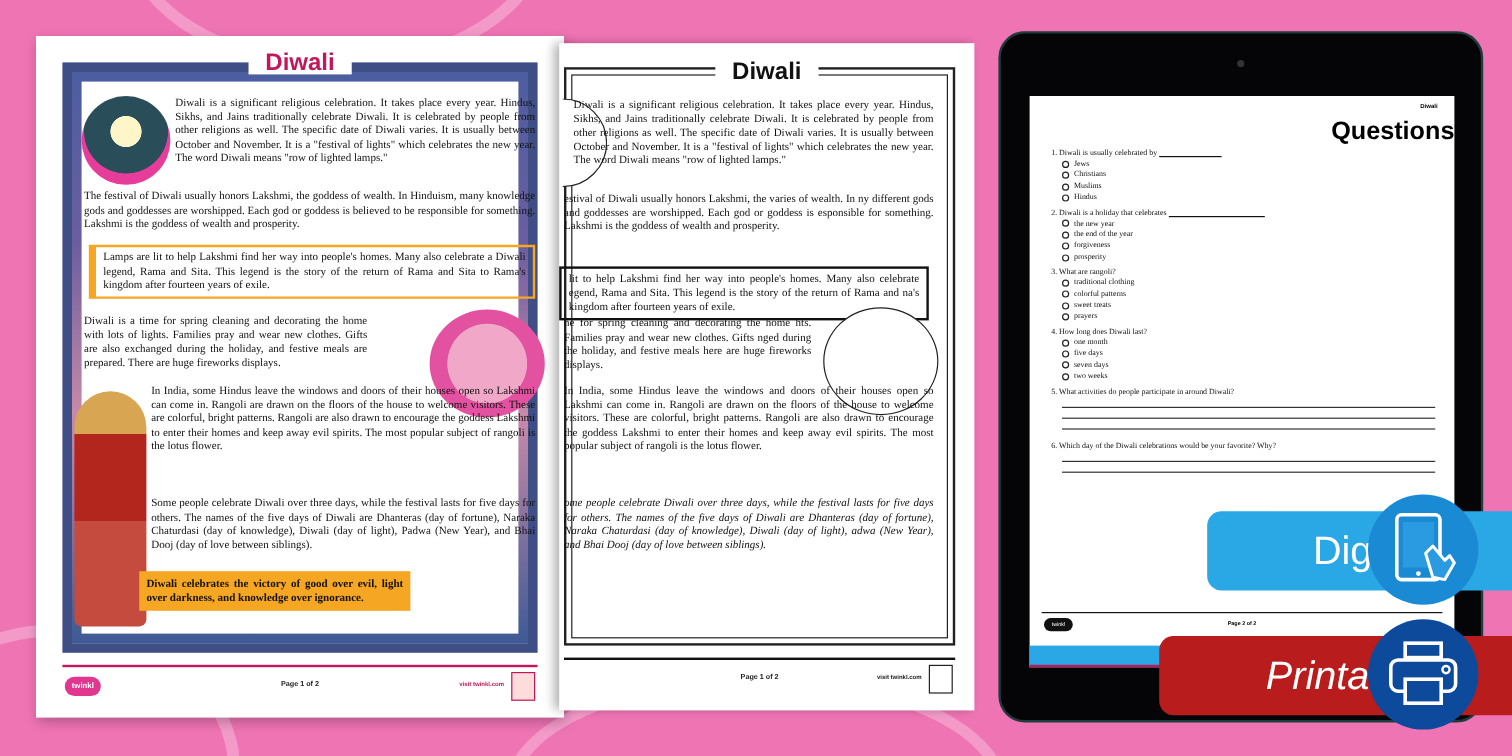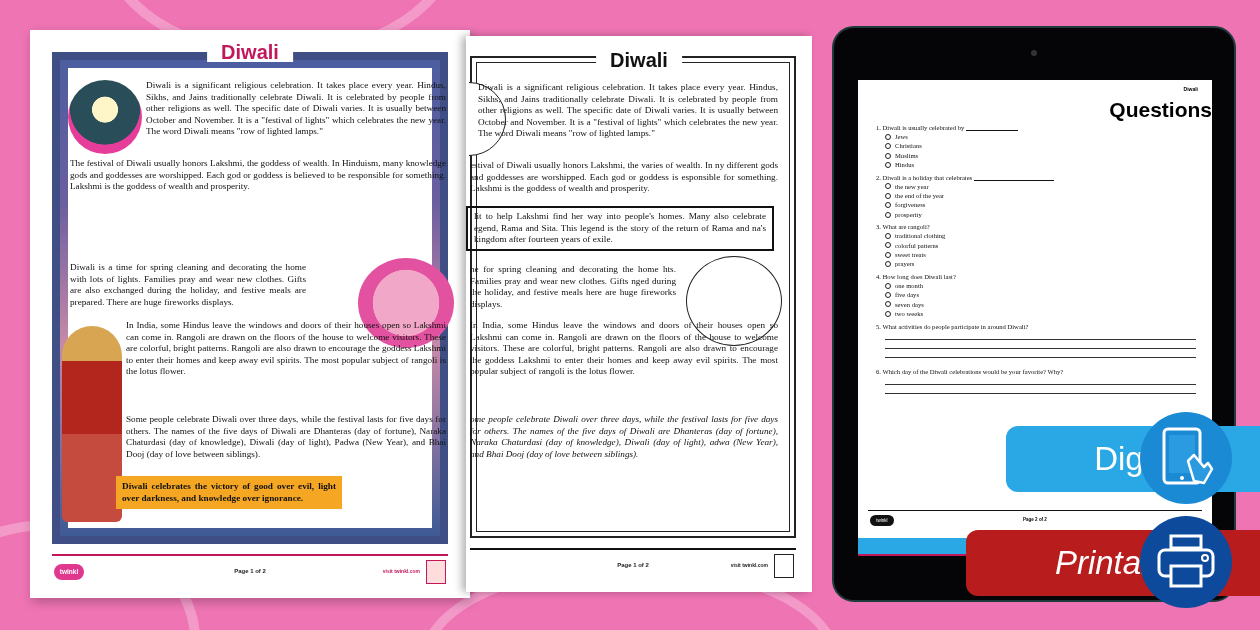--- a/index.html
+++ b/index.html
@@ -38,21 +38,21 @@
   .txt {
     position: absolute;
     font-family: "Liberation Serif", serif;
     font-size: 9.2px; line-height: 11.6px; color: #111;
     text-align: justify;
   }
   .box {
     position: absolute; border: 2px solid #f5a623; border-left-width: 6px;
     padding: 3px 6px;
   }
-  .box.bw { border-color: #111; border-left-width: 2px; }
+  .box.bw { border-color: #111; border-left-width: 2px; margin-top: 16px; }
   .box.fill { background: #f5a623; border: none; padding: 5px 6px; font-weight: bold; }
   .box.fill.bw { background: #fff; border: 1.5px solid #111; border-right-width: 6px; }
   .footer { position: absolute; left: 22px; right: 22px; bottom: 10px; height: 34px; border-top: 2px solid #c2185b; }
   .footer.bw { border-top-color: #111; left: 4px; right: 16px; }
   .footer .pnum { position: absolute; left: 50%; transform: translateX(-50%); top: 12px;
     font-family: "Liberation Sans", sans-serif; font-size: 6px; font-weight: bold; color: #222; }
   .footer .url { position: absolute; right: 28px; top: 12px; font-size: 5px; font-weight: bold; color: #c2185b;
     font-family: "Liberation Sans", sans-serif; }
   .footer.bw .url { color: #222; }
   .twinkl-logo {
@@ -112,20 +112,21 @@
 <div class="bg-swirl" style="left:420px;top:560px;width:420px;height:200px;"></div>
 
 <div class="page" id="page1">
   <div class="frame">
     <div class="frame-inner"></div>
   </div>
   <div class="title">Diwali</div>
   <div class="lamp"></div>
   <div class="txt" style="left:116px;top:50px;width:300px;">Diwali is a significant religious celebration. It takes place every year. Hindus, Sikhs, and Jains traditionally celebrate Diwali. It is celebrated by people from other religions as well. The specific date of Diwali varies. It is usually between October and November. It is a "festival of lights" which celebrates the new year. The word Diwali means "row of lighted lamps."</div>
   <div class="txt" style="left:40px;top:128px;width:376px;">The festival of Diwali usually honors Lakshmi, the goddess of wealth. In Hinduism, many knowledge gods and goddesses are worshipped. Each god or goddess is believed to be responsible for something. Lakshmi is the goddess of wealth and prosperity.</div>
+  <div class="box txt" style="left:44px;top:174px;width:372px;">Lamps are lit to help Lakshmi find her way into people's homes. Many also celebrate a Diwali legend, Rama and Sita. This legend is the story of the return of Rama and Sita to Rama's kingdom after fourteen years of exile.</div>
   <div class="kids"></div>
   <div class="txt" style="left:40px;top:232px;width:236px;">Diwali is a time for spring cleaning and decorating the home with lots of lights. Families pray and wear new clothes. Gifts are also exchanged during the holiday, and festive meals are prepared. There are huge fireworks displays.</div>
   <div class="goddess"></div>
   <div class="txt" style="left:96px;top:290px;width:320px;">In India, some Hindus leave the windows and doors of their houses open so Lakshmi can come in. Rangoli are drawn on the floors of the house to welcome visitors. These are colorful, bright patterns. Rangoli are also drawn to encourage the goddess Lakshmi to enter their homes and keep away evil spirits. The most popular subject of rangoli is the lotus flower.</div>
   <div class="txt" style="left:96px;top:384px;width:320px;">Some people celebrate Diwali over three days, while the festival lasts for five days for others. The names of the five days of Diwali are Dhanteras (day of fortune), Naraka Chaturdasi (day of knowledge), Diwali (day of light), Padwa (New Year), and Bhai Dooj (day of love between siblings).</div>
   <div class="box fill txt" style="left:86px;top:446px;width:226px;">Diwali celebrates the victory of good over evil, light over darkness, and knowledge over ignorance.</div>
   <div class="footer">
     <div class="twinkl-logo">twinkl</div>
     <div class="pnum">Page 1 of 2</div>
     <div class="url">visit twinkl.com</div>

